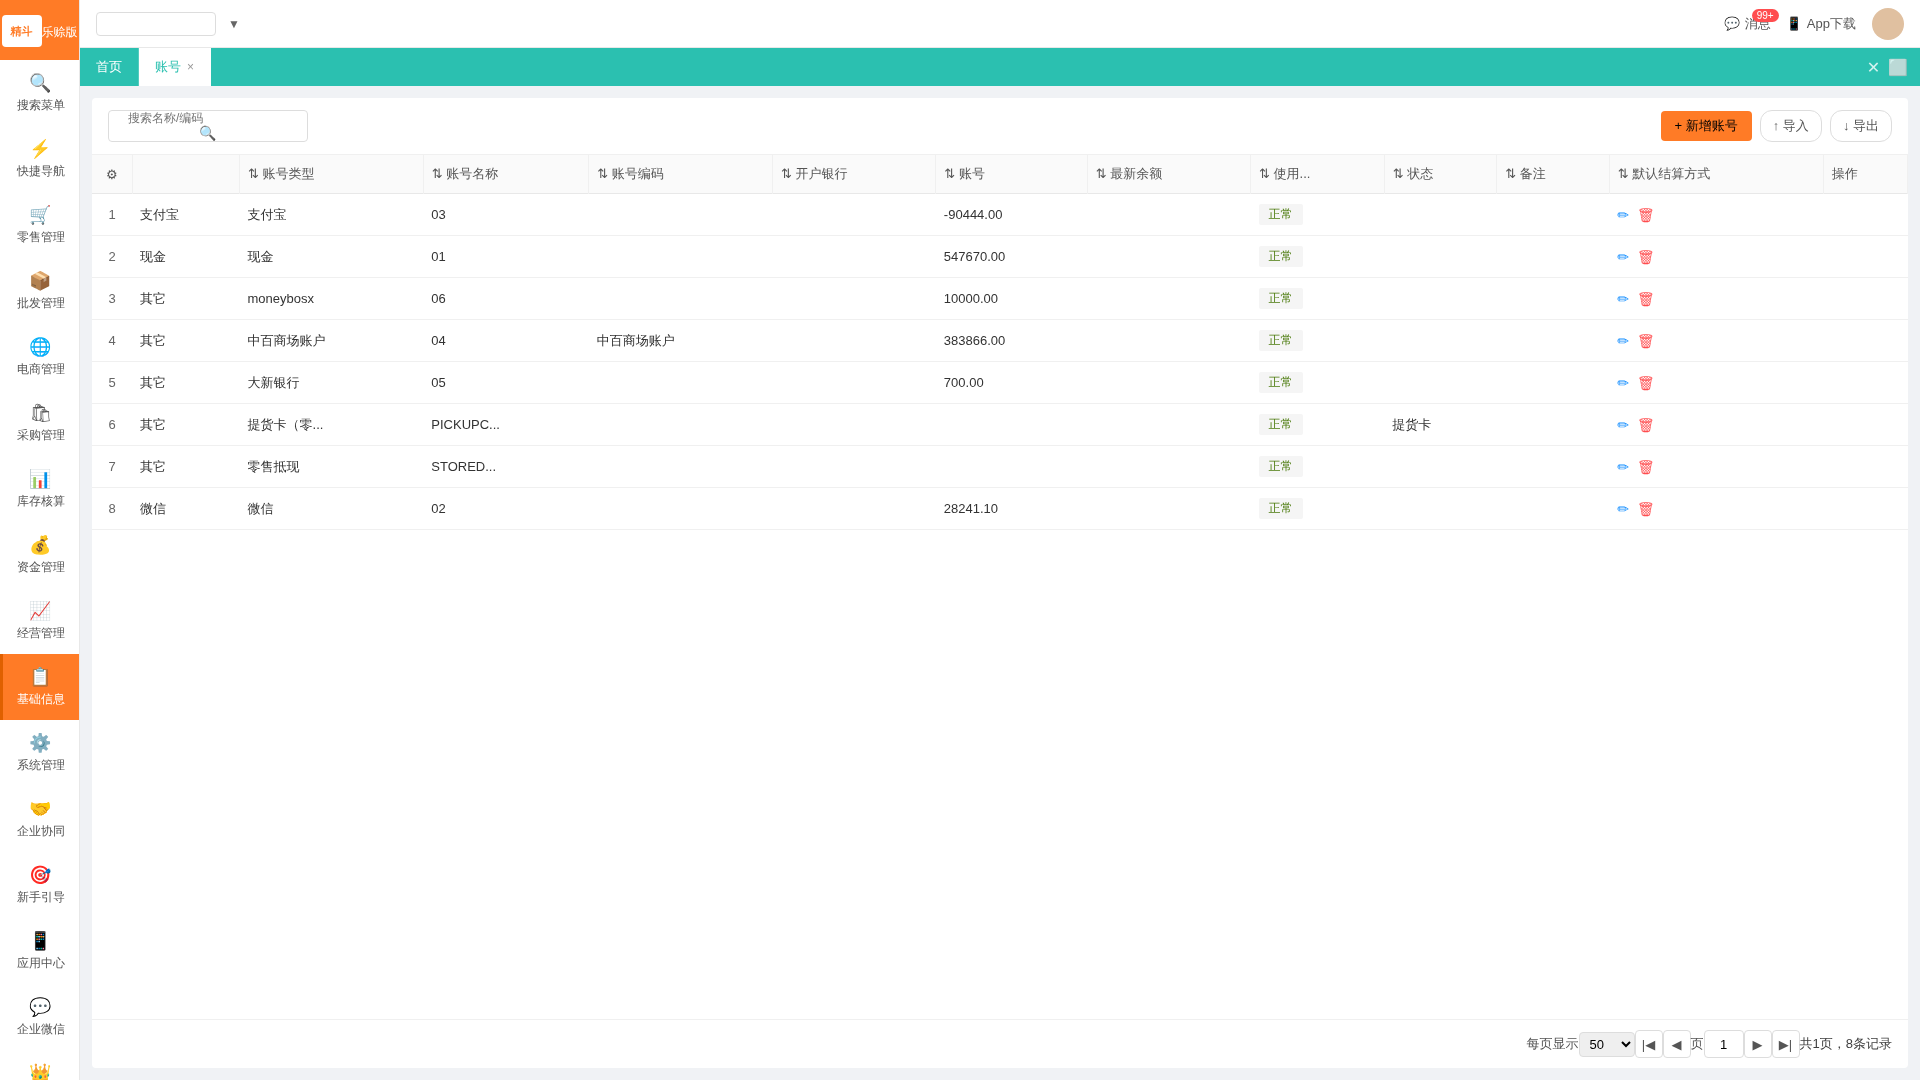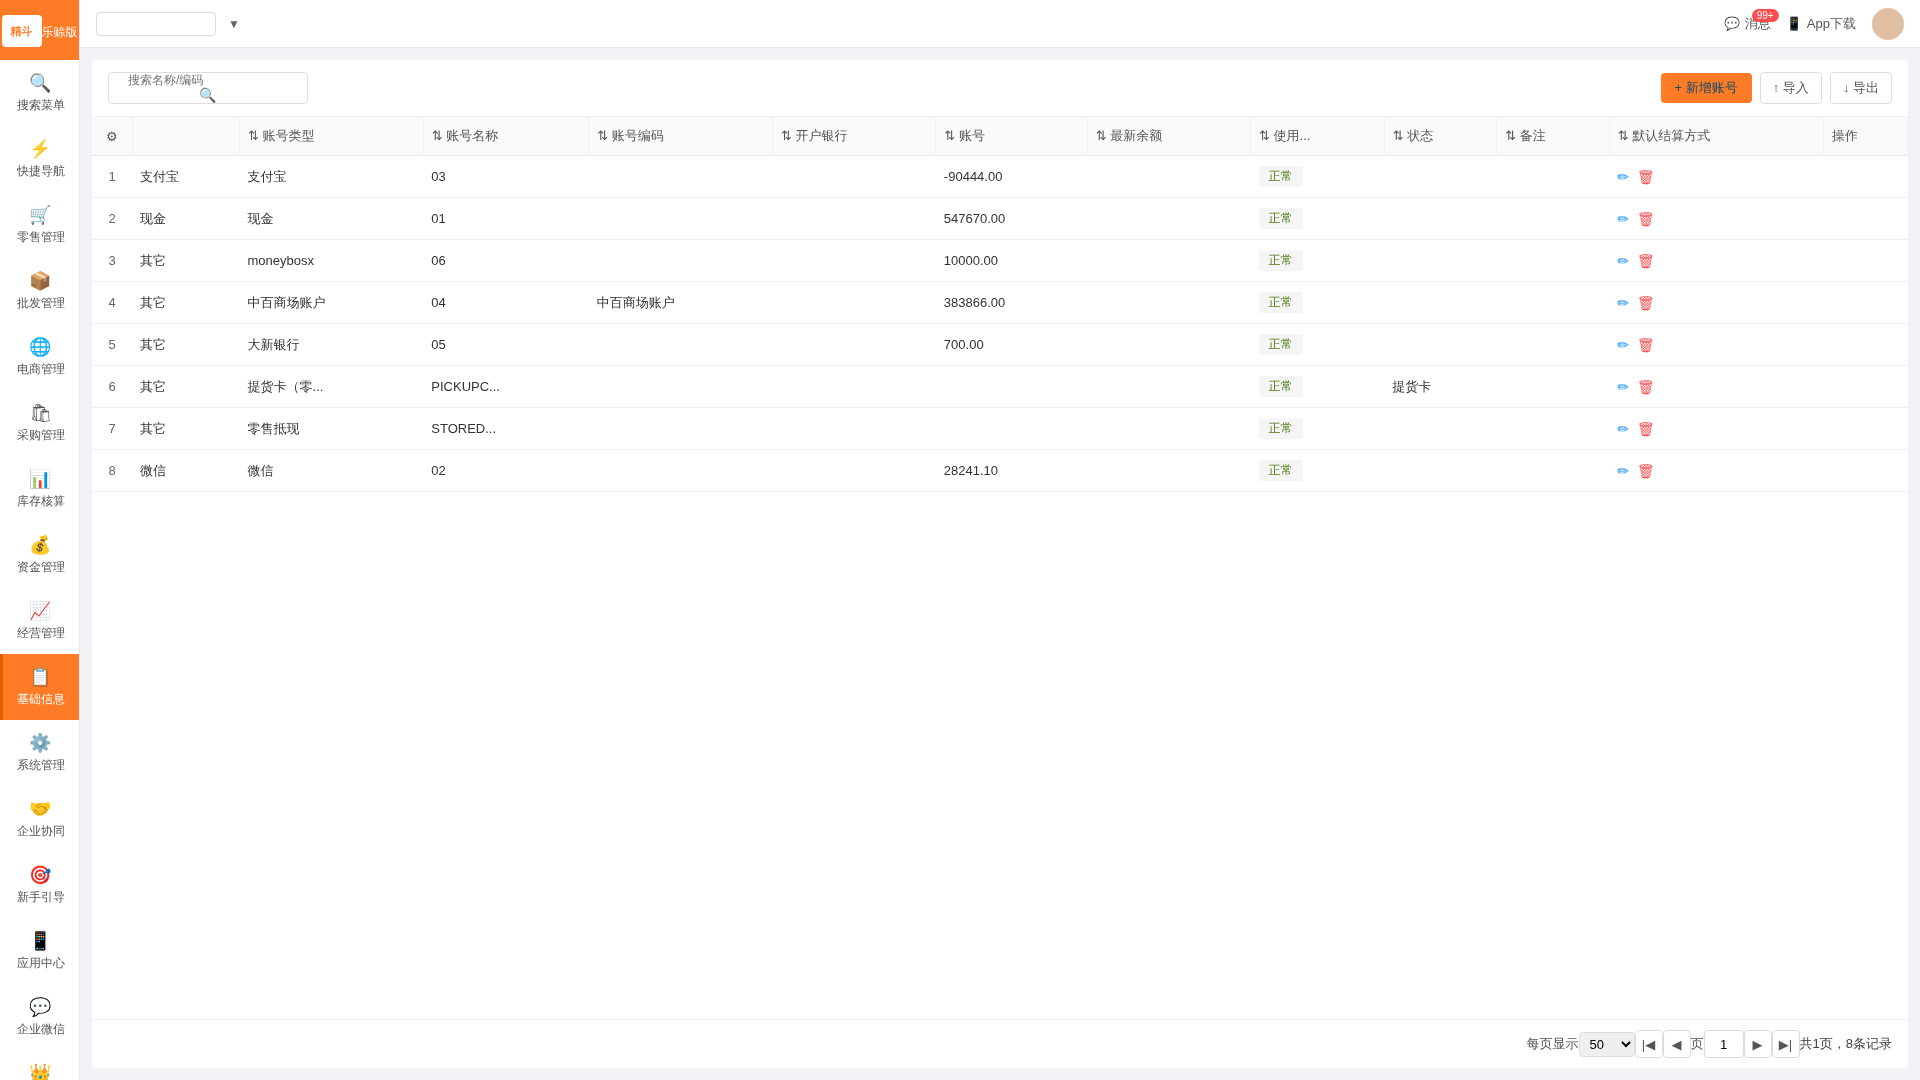--- a/index.html
+++ b/index.html
@@ -151,25 +151,25 @@
       border: 1px solid #ddd; border-radius: 4px;
       padding: 0 8px;
       width: 200px; height: 32px; flex-direction: column;
     }
     .search-box input {
       border: none; outline: none; font-size: 12px; width: 160px; color: #999;
     }
     .search-icon { color: #bbb; font-size: 14px; cursor: pointer; }
     .toolbar-right { display: flex; align-items: center; gap: 8px; }
     .btn-add {
-      background: #ff7b26; color: #0c4a6e; border: none; border-radius: 4px;
+      background: #ff7b26; color: #000000; border: none; border-radius: 4px;
       padding: 6px 14px; cursor: pointer; font-size: 13px; display: flex; align-items: center; gap: 4px;
     }
     .btn-import, .btn-export {
-      background: #fff; border: 1px solid #ddd; border-radius: 4px;
+      background: #fff; border: 1px solid #ddd; border-radius: 12px;
       padding: 6px 12px; cursor: pointer; font-size: 13px; color: #555; display: flex; align-items: center; gap: 4px;
     }
 
     
     .table-wrap {
       flex: 1;
       overflow: auto;
     }
     table {
       width: 100%;
@@ -332,20 +332,34 @@
         <span class="badge">99+</span>
       </div>
       <div class="topbar-app">
         <span>📱</span>
         <span>App下载</span>
       </div>
       <div class="avatar" style="background: #e0c0a0;"></div>
     </div>
   </div>
 
+  <div class="tabbar">
+    <div class="tab home-tab">
+      <span>首页</span>
+    </div>
+    <div class="tab active">
+      <span>账号</span>
+      <span class="tab-close">×</span>
+    </div>
+    <div class="tab-spacer"></div>
+    <div class="tab-window-btns">
+      <span class="tab-window-btn">✕</span>
+      <span class="tab-window-btn">⬜</span>
+    </div>
+  </div>
 
   <div class="content">
 
     <div class="toolbar">
       <div class="search-box">
         <input type="text" placeholder="搜索名称/编码" style="">
         <span class="search-icon">🔍</span>
       </div>
       <div class="toolbar-right">
         <button class="btn-add">+ 新增账号</button>

